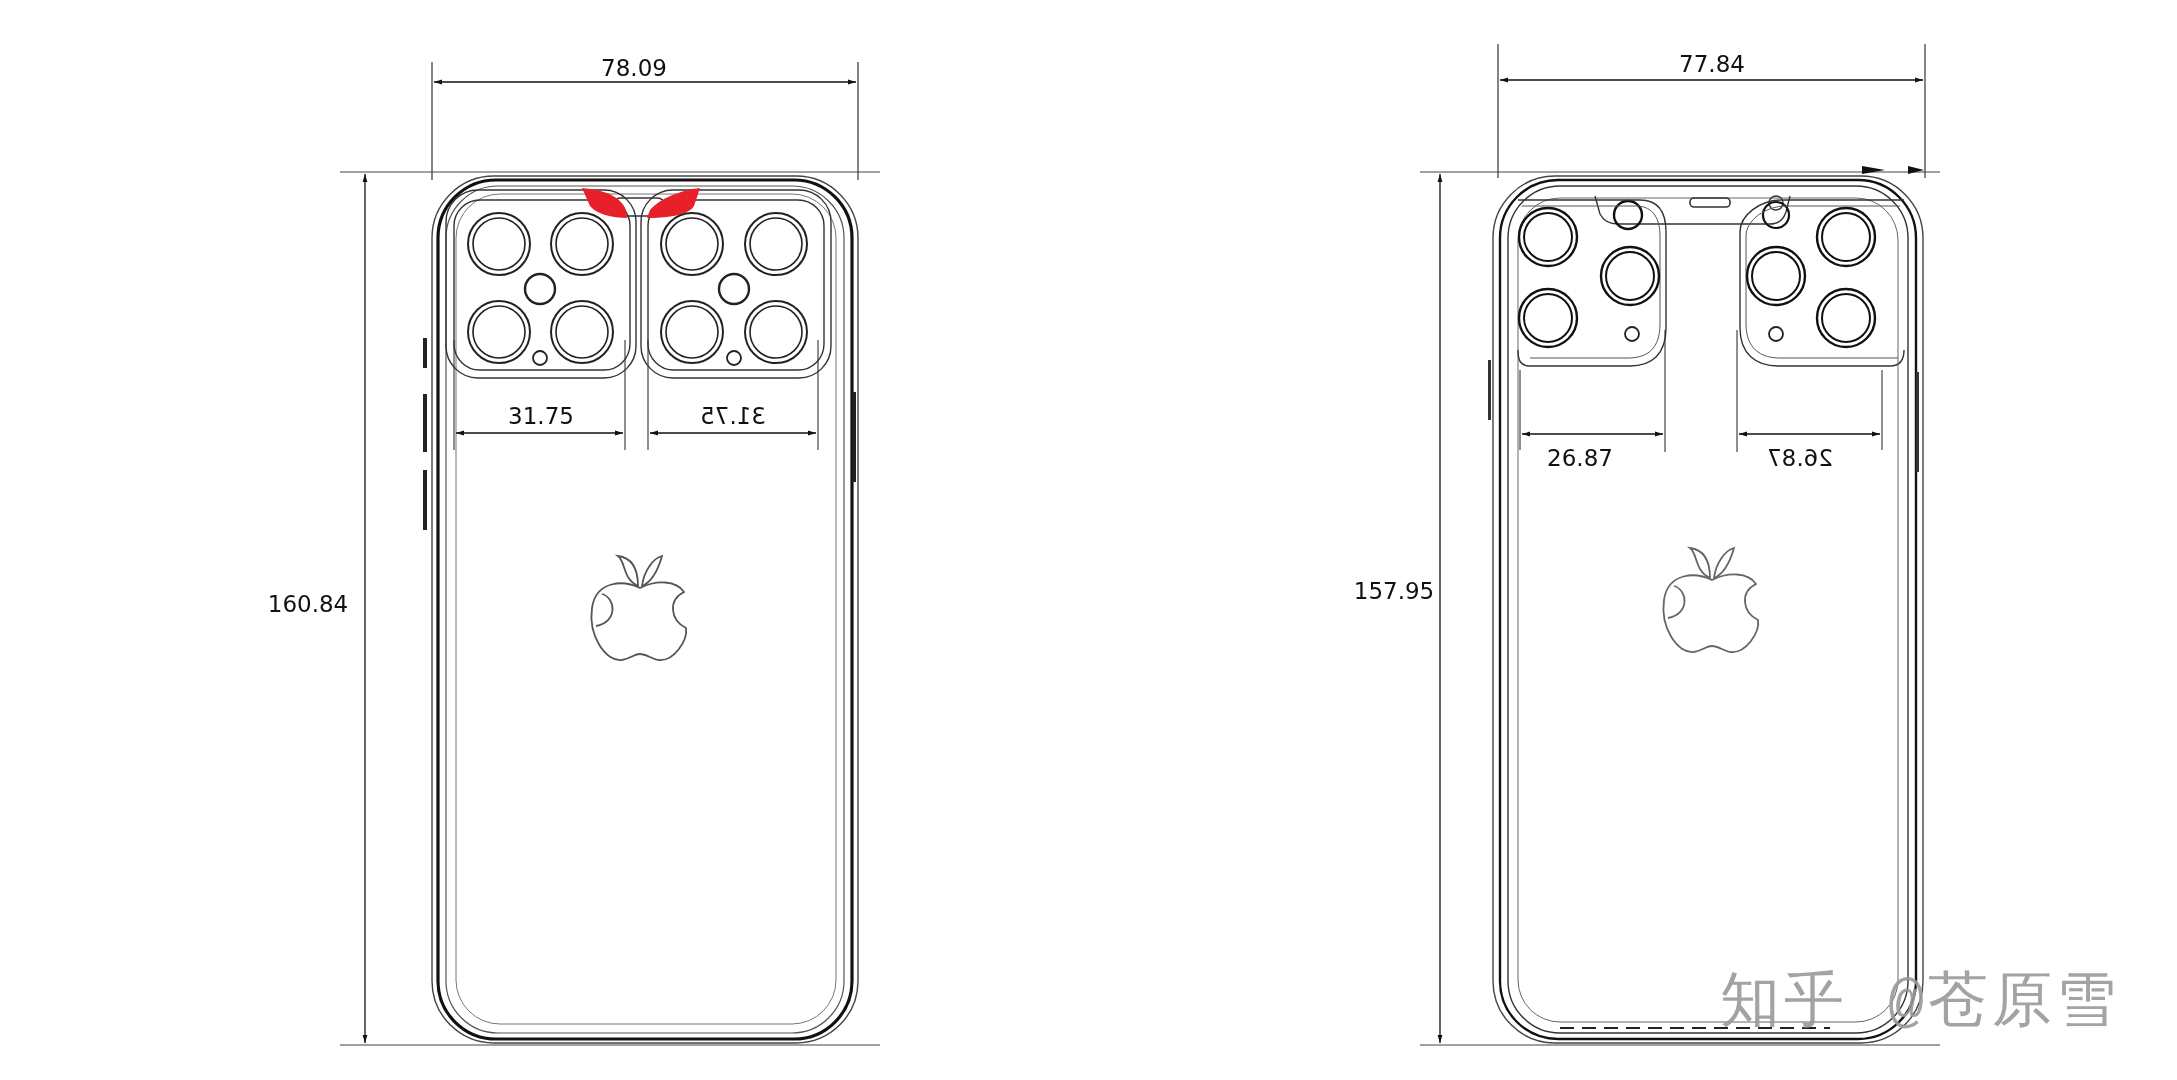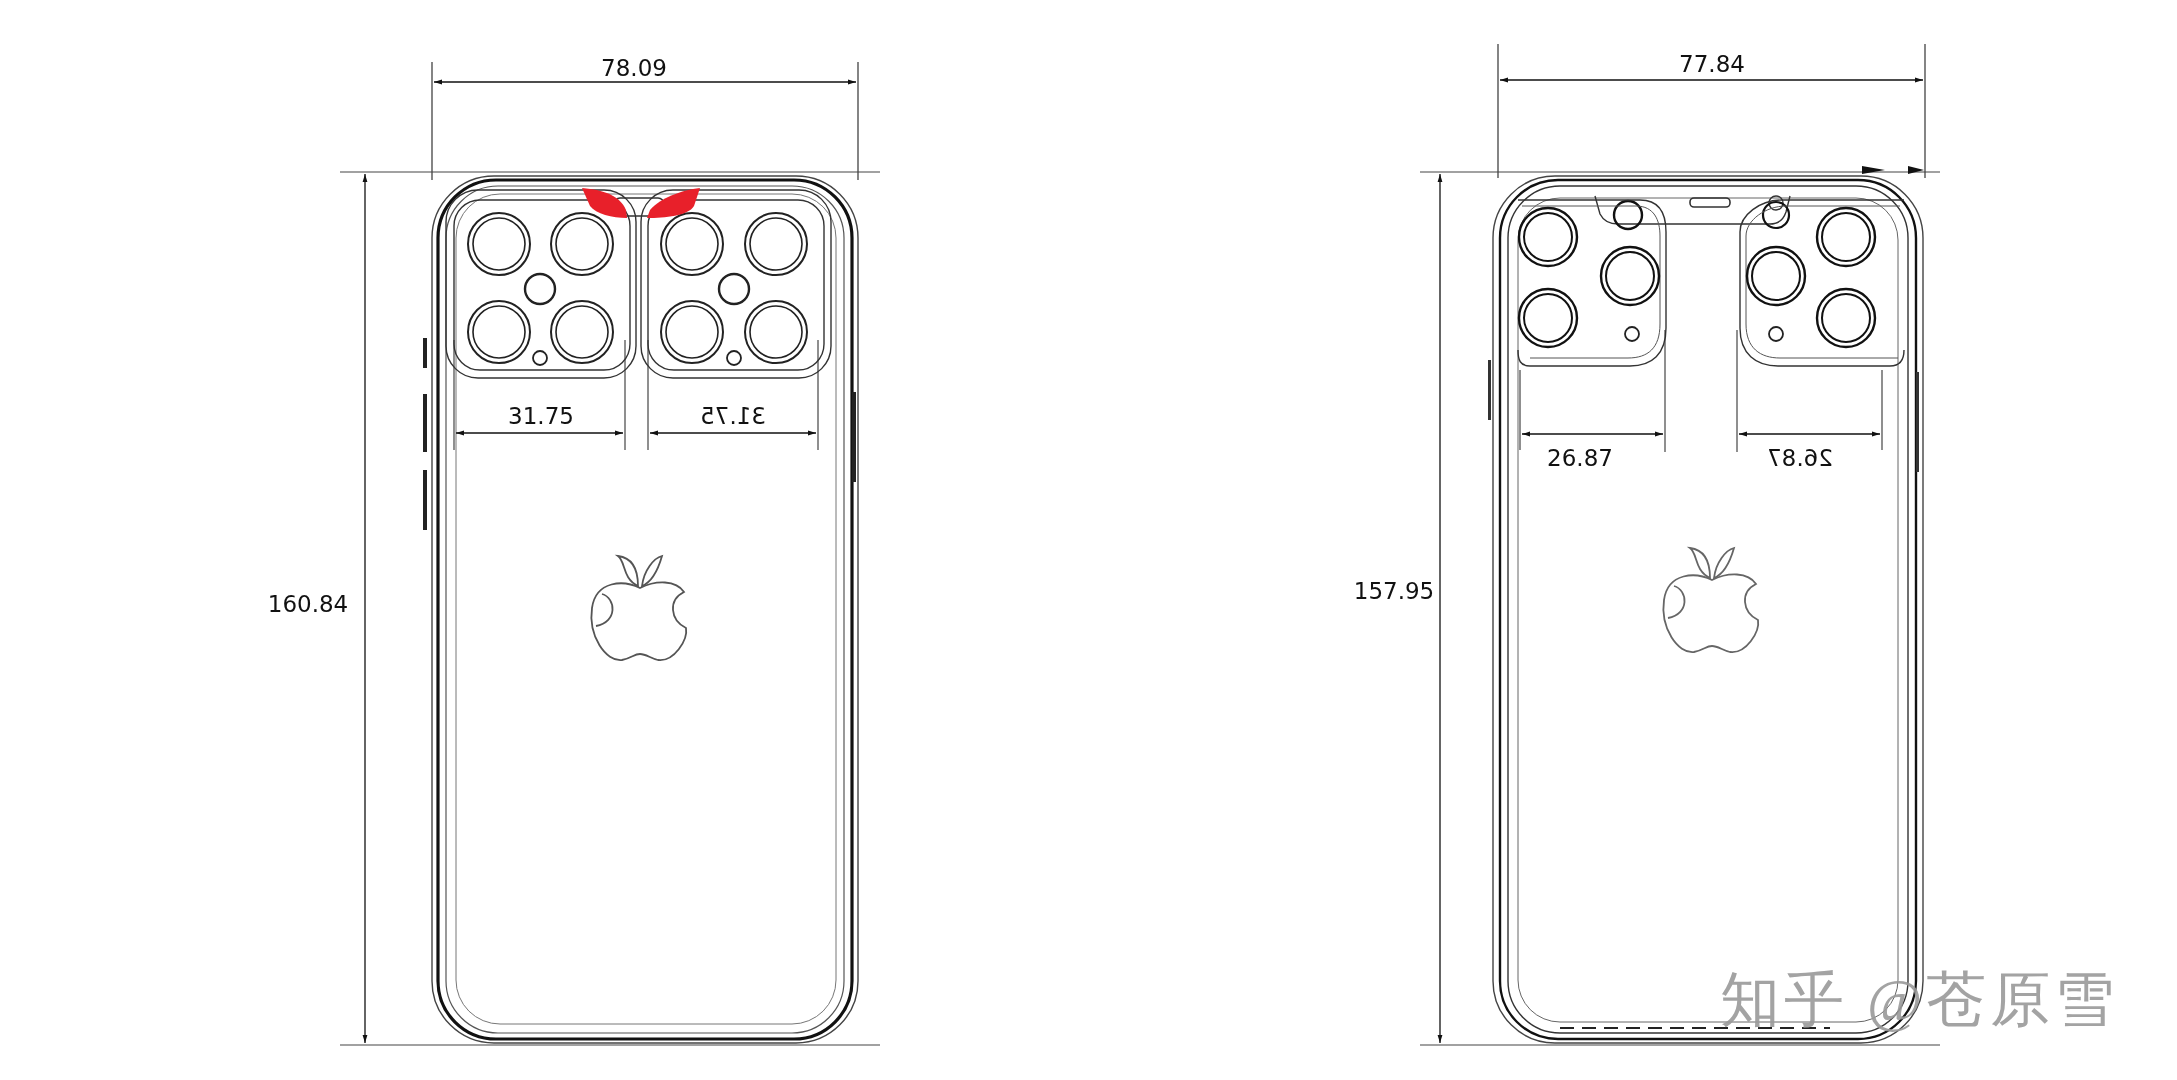--- a/index.html
+++ b/index.html
@@ -2,21 +2,21 @@
 <html><head>
 <meta charset="utf-8">
 <style>
   html, body { margin: 0; padding: 0; background: #ffffff; }
   body { width: 2177px; height: 1080px; position: relative; overflow: hidden;
          font-family: "Liberation Sans", "DejaVu Sans", sans-serif; }
   svg#drawing { position: absolute; left: 0; top: 0; }
   .dim-text { font-family: "DejaVu Sans", "Liberation Sans", sans-serif; font-size: 23px; fill: #111; }
   .mirror { transform-box: fill-box; transform-origin: center; transform: scaleX(-1); }
   .watermark { position: absolute; left: 1720px; top: 960px; font-size: 60px; color: #9a9a9a;
-               letter-spacing: 4px; font-family: Liberation Serif, serif; opacity: 0.9; }
+               letter-spacing: 4px; font-family: Liberation Mono, monospace; opacity: 0.9; }
 </style>
 </head>
 <body>
 
 <svg id="drawing" width="2177" height="1080" viewBox="0 0 2177 1080" xmlns="http://www.w3.org/2000/svg">
   <defs>
     <marker id="arr" viewBox="0 0 10 10" refX="10" refY="5" markerWidth="14" markerHeight="8" orient="auto-start-reverse" markerUnits="userSpaceOnUse">
       <path d="M0,2 L10,5 L0,8 z" fill="#111"></path>
     </marker>
     <g id="lens">

